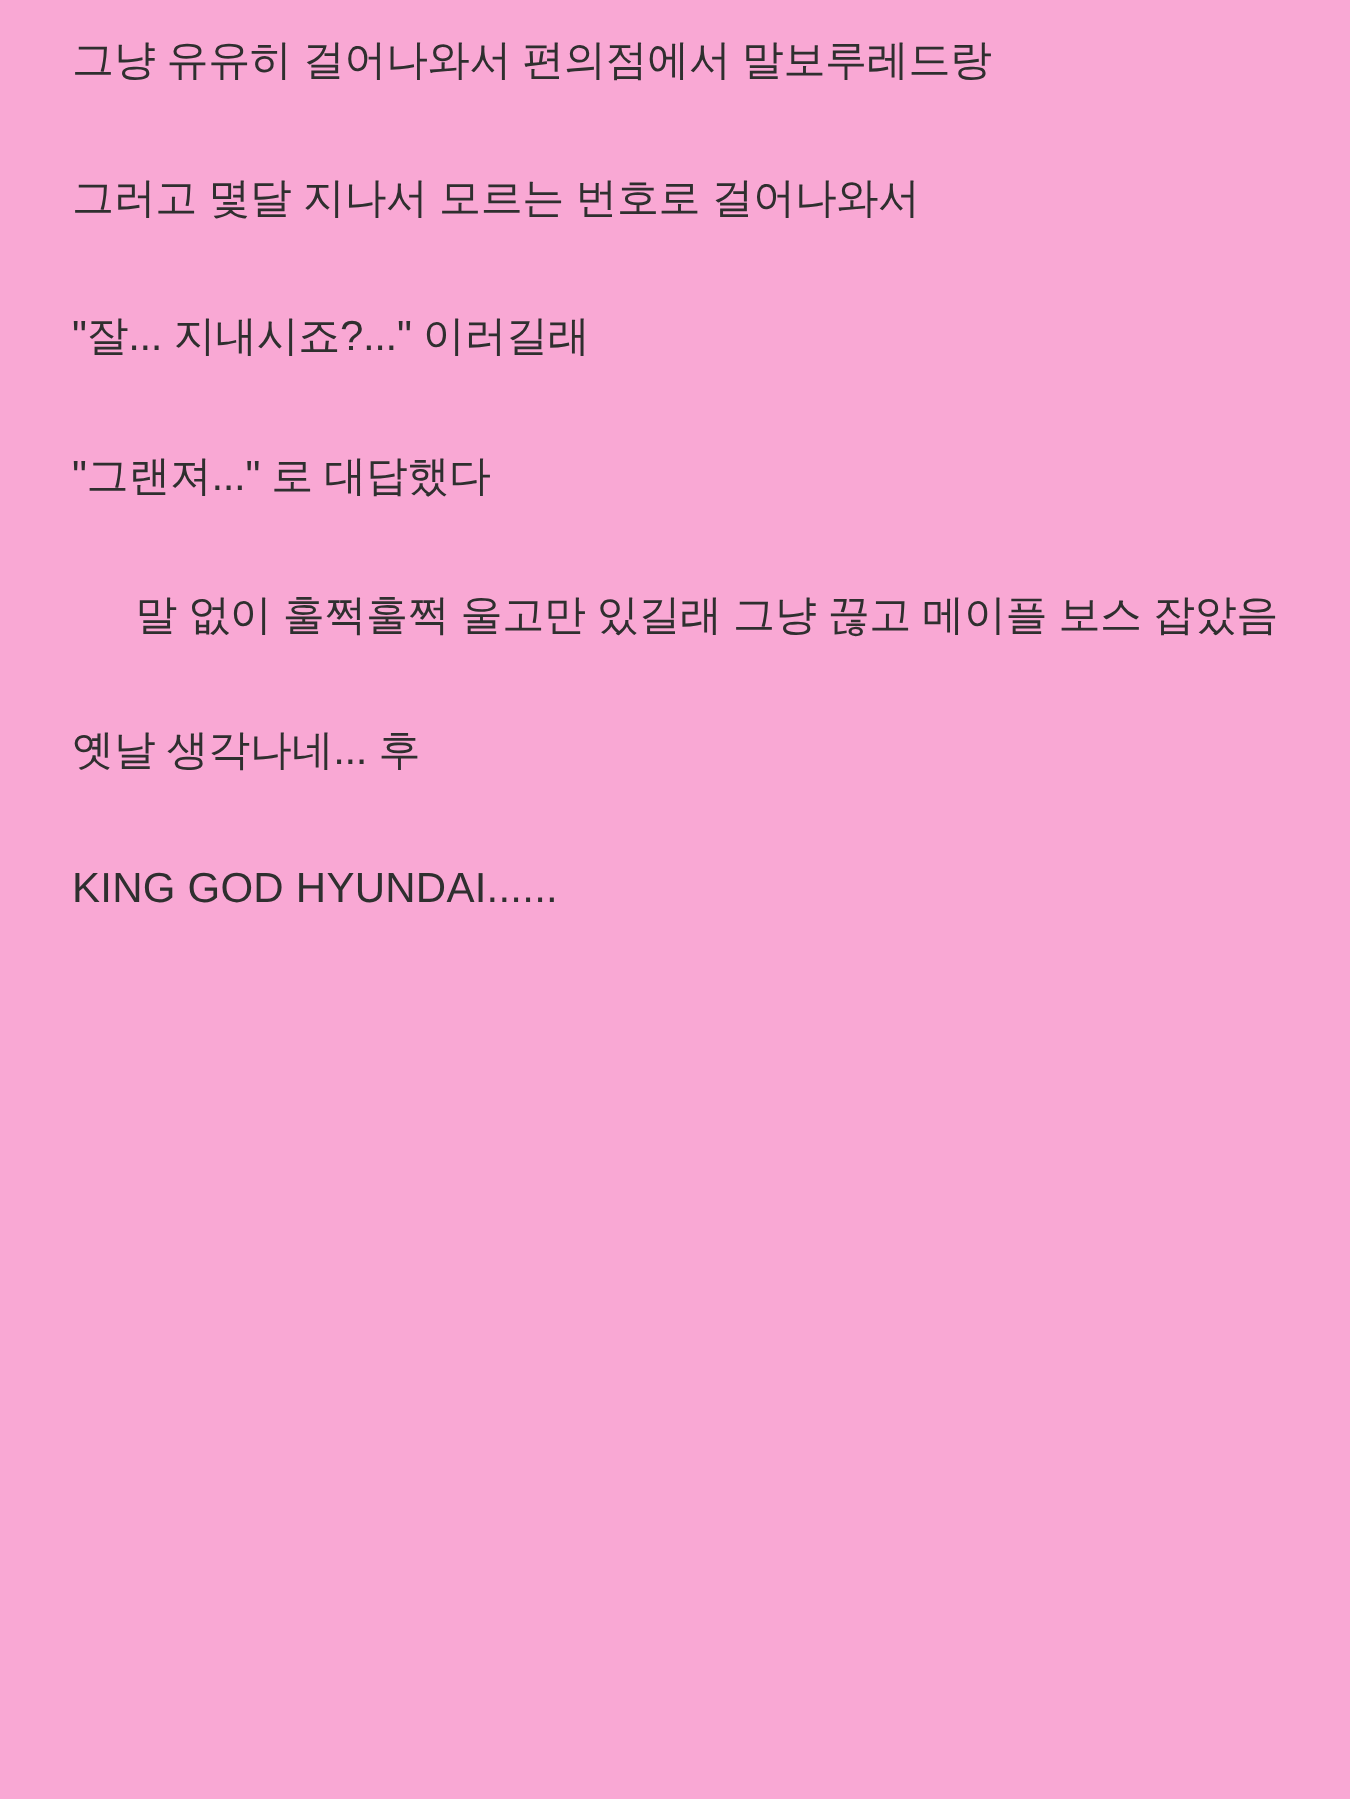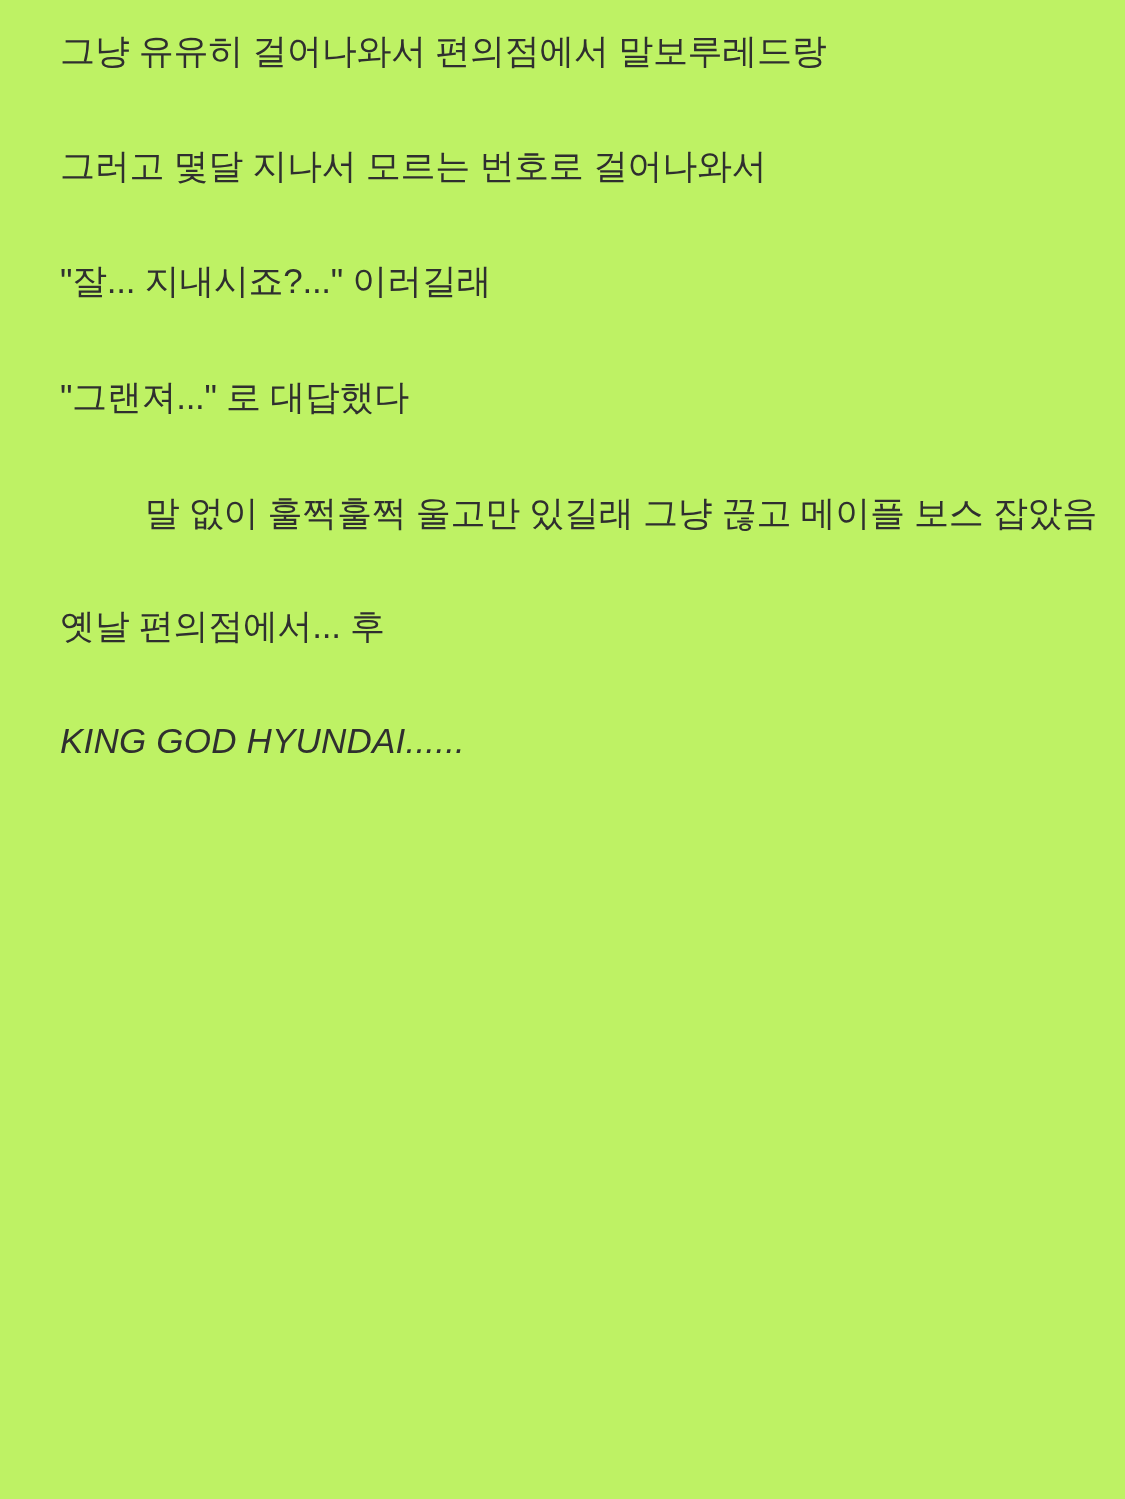--- a/index.html
+++ b/index.html
@@ -11,49 +11,48 @@
     width: 1125px;
     min-height: 1499px;
     font-family: "Liberation Sans", "DejaVu Sans", sans-serif;
     color: #2b2b2b;
     -webkit-font-smoothing: antialiased;
   }
   .page {
     box-sizing: border-box;
     width: 1125px;
     min-height: 1499px;
-    padding: 28px 28px 20px 60px;
-    background: #bef264;
+    padding: 28px 60px 20px 60px;
+    background: #f9a8d4;
   }
   .para {
     font-size: 35px;
     line-height: 1.32;
     letter-spacing: -0.3px;
     color: #2f2f2f;
     margin: 0 0 69px 0;
     word-break: keep-all;
     font-weight: 400;
   }
   .para:last-child {
     margin-bottom: 0;
   }
   .para.wrapline {
     line-height: 1.38;
     margin-bottom: 66px;
     text-align: right;
   }
   .para.latin {
     letter-spacing: 0.2px;
-    font-style: italic;
   }
 </style>
 </head>
 <body>
 
 <div class="page">
   <p class="para">그냥 유유히 걸어나와서 편의점에서 말보루레드랑</p>
   <p class="para">그러고 몇달 지나서 모르는 번호로 걸어나와서</p>
   <p class="para">"잘... 지내시죠?..." 이러길래</p>
   <p class="para">"그랜져..." 로 대답했다</p>
   <p class="para wrapline">말 없이 훌쩍훌쩍 울고만 있길래 그냥 끊고 메이플 보스 잡았음</p>
-  <p class="para">옛날 편의점에서... 후</p>
+  <p class="para">옛날 생각나네... 후</p>
   <p class="para latin">KING GOD HYUNDAI......</p>
 </div>
 
 </body></html>

